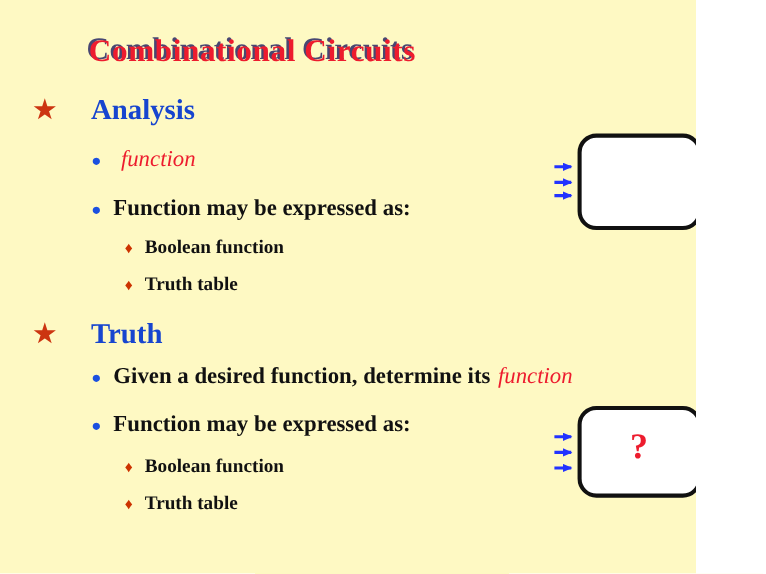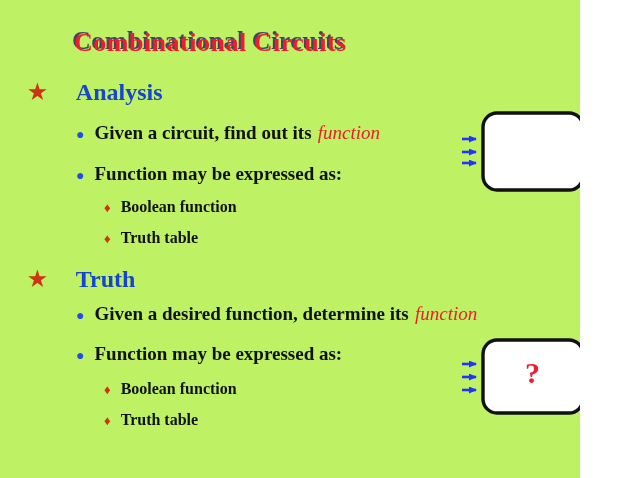--- a/index.html
+++ b/index.html
@@ -1,17 +1,17 @@
 <!DOCTYPE html>
 <html><head>
 <meta charset="utf-8">
 <style>
   html,body{margin:0;padding:0;background:#fff;}
   .slide{
-    position:relative;width:580px;height:478px;background:#bef264;
+    position:relative;width:580px;height:478px;background:#fef9c3;
     font-family:"Liberation Serif","DejaVu Serif",serif;overflow:hidden;
   }
   .title{
     position:absolute;left:74px;top:28px;margin:0;
     font-size:26px;font-weight:bold;color:#ed1c2e;letter-spacing:.5px;
     text-shadow:-2px -2px 0 rgba(40,40,100,.85);
   }
   .row{position:absolute;display:flex;align-items:baseline;white-space:nowrap;color:#111;font-weight:bold;}
   .row.l1{left:28px;font-size:24px;}
   .row.l1 .star{color:#cc3511;font-size:21px;margin-right:9px;transform:translateY(-1px);}
@@ -37,21 +37,20 @@
 
   <h1 class="title">Combinational Circuits</h1>
 
   <div class="row l1" style="top:79px">
     <span class="star">★</span>
     <span class="label">Analysis</span>
   </div>
 
   <div class="row l2" style="top:122px">
     <span class="dot">●</span>
-    <span>Given a circuit, find out its</span>
     <span class="emph">function</span>
   </div>
 
   <div class="row l2" style="top:163px">
     <span class="dot">●</span>
     <span>Function may be expressed as:</span>
   </div>
 
   <div class="row l3" style="top:198px">
     <span class="diamond">♦</span>

